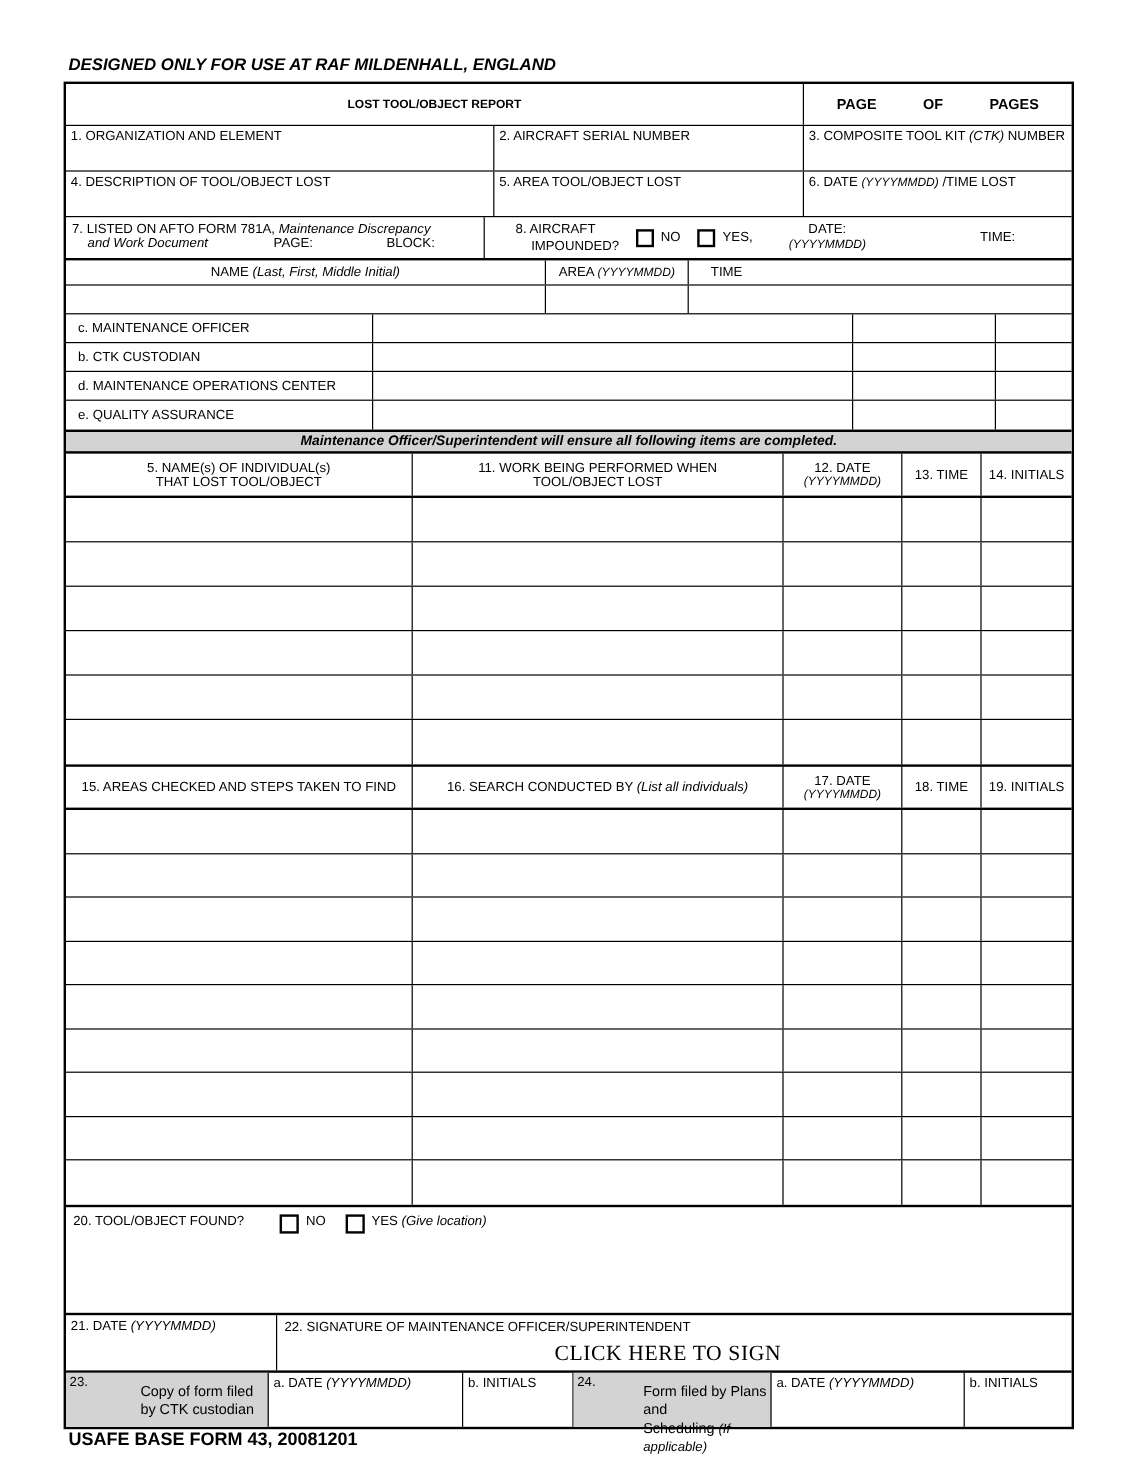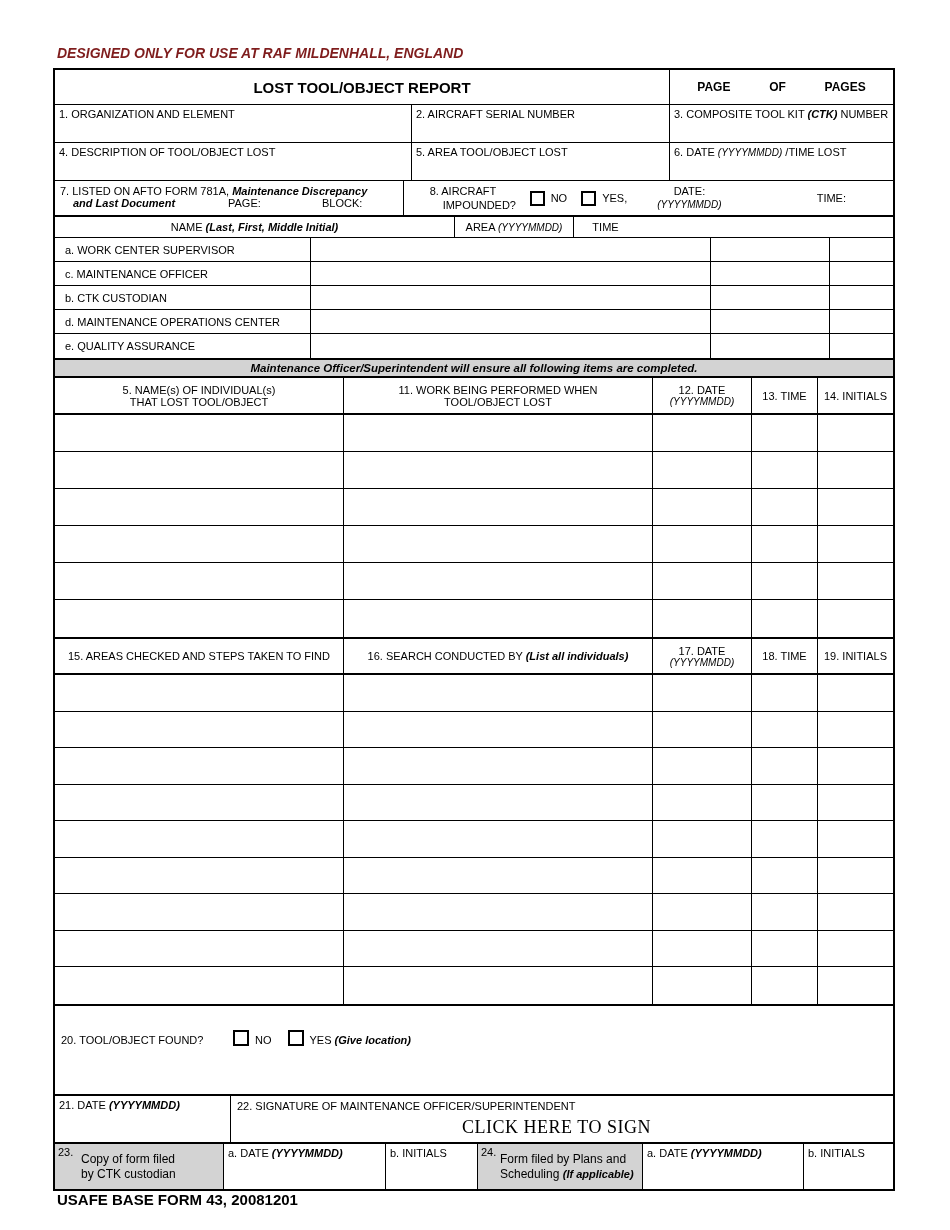--- a/index.html
+++ b/index.html
@@ -9,36 +9,36 @@
   #disclaimer { position:absolute; left:57px; top:45px; font-size:14px;
     font-weight:bold; font-style:italic; }
 
   #form { position:absolute; left:53px; top:68px; width:842px; border:2px solid #000; background:#fff; }
 
   .row { display:flex; border-bottom:1px solid #000; }
   .c { border-right:1px solid #000; position:relative; }
   .c:last-child { border-right:none; }
 
   .lbl { font-size:11px; line-height:1.25; padding:3px 4px; display:block; }
-  .it { font-style:italic;font-weight:bold; }
+  .it { font-style:italic; }
   .sm { font-size:10px; font-style:italic; }
   .ctr { display:flex; flex-direction:column; align-items:center; justify-content:center; text-align:center; }
 
   
   .cw615{width:615px}.cw223{width:223px}.cw357{width:357px}.cw258{width:258px}.cw481{width:481px}
   .cw256{width:256px}.cw400{width:400px}.cw119{width:119px}.cw63{width:63px}
   .cw289{width:289px}.cw309{width:309px}.cw99{width:99px}.cw66{width:66px}.cw75{width:75px}
   .cw187{width:176px}.cw651{width:651px}
   .cw169{width:169px}.cw162{width:162px}.cw92{width:92px}.cw165{width:165px}.cw161{width:161px}.cw89{width:89px}
 
   
   .h35{height:35px}.h38{height:38px}.h36{height:36px}.h21{height:21px}.h24{height:24px}
   .h20{height:20px}.h37{height:37px}.h365{height:36.5px}.h92{height:92px}.h48{height:48px}.h45{height:45px}
 
-  .row-title .title { font-size:15px; font-weight:bold; }
+  .row-title .title { font-size:10px; font-weight:bold; }
   .pageofpages { display:flex; align-items:center; justify-content:space-around;
     font-size:12px; font-weight:bold; padding:0 8px; }
 
   .row-78 { border-bottom:2px solid #000;gap:20px; }
   .cell7 { font-size:11px; padding:4px 5px; }
   .cell7 .l2 { position:relative; height:14px; }
   .cell7 .l2 .pg { position:absolute; left:168px;text-align:center; }
   .cell7 .l2 .bl { position:absolute; left:262px; }
 
   .cell8 { display:flex; align-items:center; font-size:11px; }
@@ -57,41 +57,41 @@
 
   .banner { border-top:2px solid #000; border-bottom:2px solid #000; background:#d3d3d3;
     display:flex; align-items:center; justify-content:center;
     font-size:11.5px; font-weight:bold; font-style:italic; }
 
   .thead { font-size:11px; border-bottom:2px solid #000; }
   .thead2 { border-top:2px solid #000; }
   .rows10 .row:last-child, .rows15 .row:last-child { border-bottom:none; }
 
   .row-20 { border-top:2px solid #000; border-bottom:2px solid #000; }
-  .row-20 .inner { display:flex; align-items:flex-end; padding:24px 6px 0 6px; font-size:11px; }
+  .row-20 .inner { display:flex; align-items:flex-start; padding:6px 6px 0 6px; font-size:11px; }
   .row-20 .lab20 { width:172px; }
   .row-20 .gap1 { margin-left:0px; }
   .row-20 .gap2 { margin-left:16px; }
 
   .row-2122 { border-bottom:2px solid #000; }
   .sign-cell .siglabel { font-size:11px; padding:4px 6px; display:block; }
   .signbtn { display:block; text-align:center; font-family:"Liberation Serif", serif;
     font-size:18px; margin-top:1px; letter-spacing:0.5px; cursor:pointer; }
 
   .row-2324 { border-bottom:none; }
-  .graycell { background:#d3d3d3; }
+  .graycell { background:#d3d3d3;padding-left:36px; }
   .numcorner { position:absolute; left:3px; top:2px; font-size:11px; }
   .gtxt { font-size:12px; line-height:1.3; padding:8px 0 0 26px; }
 
   #footer { position:absolute; left:57px; top:1191px; font-size:15px; font-weight:bold; }
 </style>
 </head>
 <body>
 
-<div id="disclaimer" style="color:#7f1d1d">DESIGNED ONLY FOR USE AT RAF MILDENHALL, ENGLAND</div>
+<div id="disclaimer" style="color:#000000">DESIGNED ONLY FOR USE AT RAF MILDENHALL, ENGLAND</div>
 
 <div id="form">
 
   <div class="row row-title h35">
     <div class="c cw615 ctr">
       <span class="title">LOST TOOL/OBJECT REPORT</span>
     </div>
     <div class="c cw223 pageofpages">
       <span>PAGE</span>
       <span>OF</span>
@@ -120,21 +120,21 @@
     </div>
     <div class="c cw223">
       <span class="lbl"><span>6. DATE </span><span class="sm">(YYYYMMDD)</span><span> /TIME LOST</span></span>
     </div>
   </div>
 
   <div class="row row-78 h36">
     <div class="c cw357 cell7">
       <div class="l1"><span>7. LISTED ON AFTO FORM 781A, </span><span class="it">Maintenance Discrepancy</span></div>
       <div class="l2">
-        <span class="it" style="margin-left:13px">and Last Document</span>
+        <span class="it" style="margin-left:13px">and Work Document</span>
         <span class="pg">PAGE:</span>
         <span class="bl">BLOCK:</span>
       </div>
     </div>
     <div class="c cw481 cell8">
       <span class="who">
         <span>8. AIRCRAFT</span><span class="ind">IMPOUNDED?</span>
       </span>
       <span class="cb"></span>
       <span class="cbl">NO</span>
@@ -155,23 +155,20 @@
     <div class="c cw119 ctr">
       <span><span>AREA </span><span class="sm">(YYYYMMDD)</span></span>
     </div>
     <div class="c cw63 ctr">
       <span>TIME</span>
     </div>
   </div>
 
   <div class="s9rows">
     <div class="row s9row h24">
-      <div class="c cw256">
-          <span class="rl">a.  WORK CENTER SUPERVISOR</span>
-        </div>
       <div class="c cw400"></div>
       <div class="c cw119"></div>
       <div class="c cw63"></div>
     </div>
     <div class="row s9row h24">
       <div class="c cw256">
           <span class="rl">c.  MAINTENANCE OFFICER</span>
         </div>
       <div class="c cw400"></div>
       <div class="c cw119"></div>

